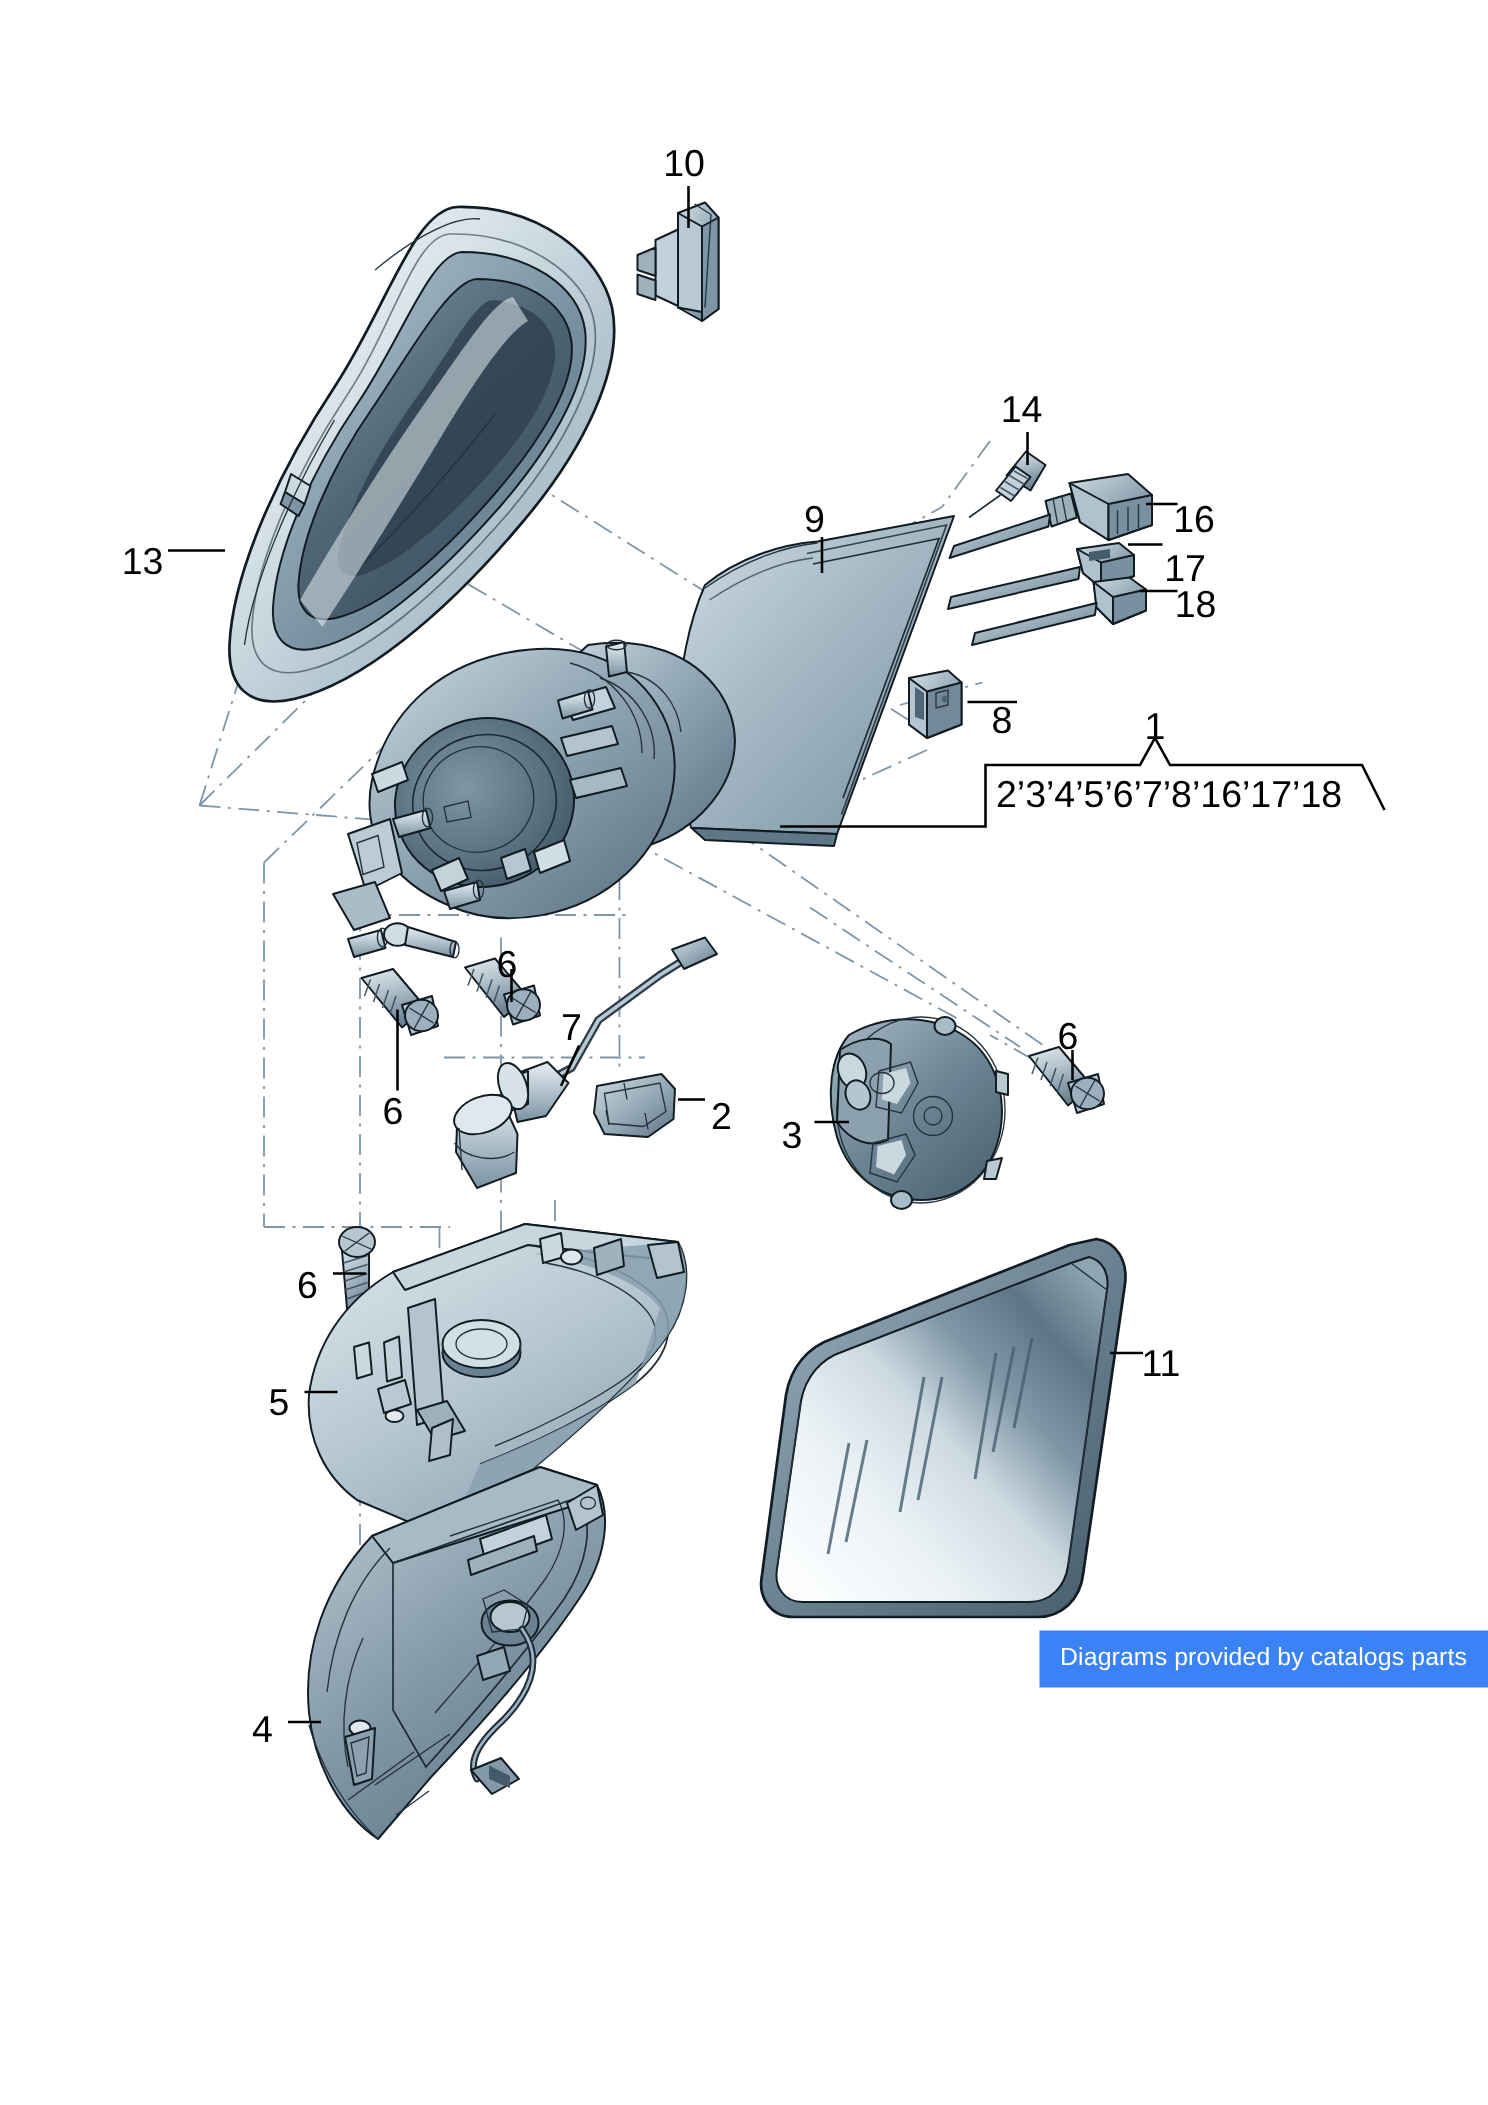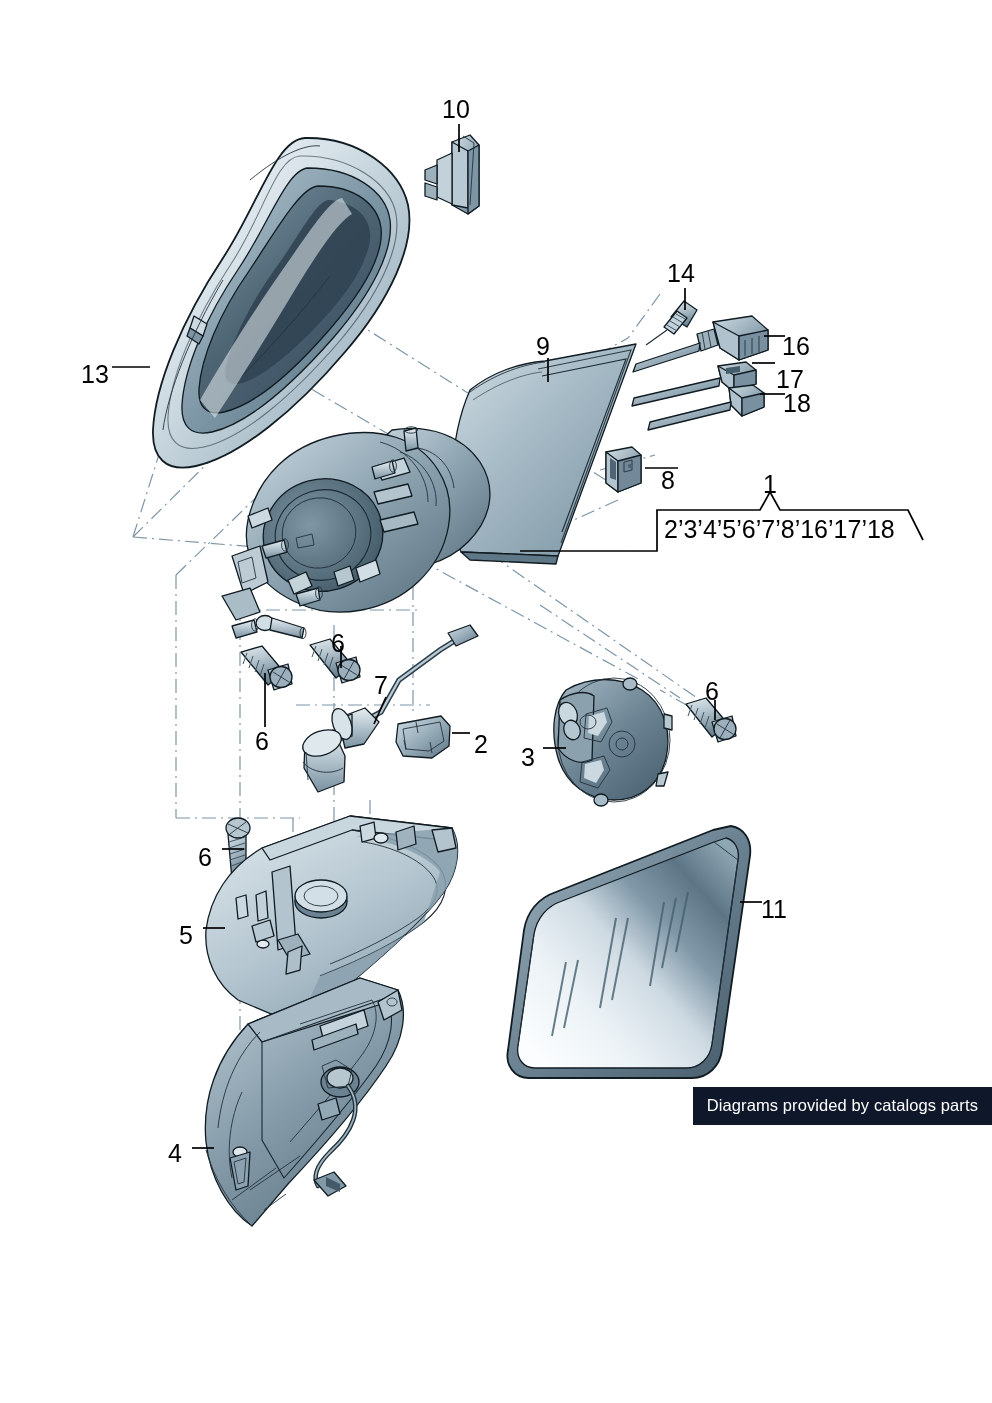--- a/index.html
+++ b/index.html
@@ -23,21 +23,21 @@
   .lead{stroke:#000000;stroke-width:1.7;fill:none;stroke-linecap:butt;}
   .bracketline{stroke:#000000;stroke-width:1.7;fill:none;stroke-linejoin:miter;}
   .axis{stroke:#7e96a8;stroke-width:1.2;fill:none;
         stroke-dasharray:14 5 2 5;stroke-linecap:butt;}
   .thin{stroke:#1c2a33;stroke-width:1.1;fill:none;}
   .thin2{stroke:#24323c;stroke-width:0.9;fill:none;}
   .outl{stroke:#101b22;stroke-width:1.8;stroke-linejoin:round;stroke-linecap:round;}
   .outlm{stroke:#101b22;stroke-width:1.3;stroke-linejoin:round;stroke-linecap:round;}
   .watermark{
     position:absolute;right:0;bottom:0;
-    background:#0f172a;color:#ffffff;
+    background:#3b82f6;color:#ffffff;
     font-family:"Liberation Sans", sans-serif;
     font-size:16.5px;
     padding:9px 14px 10px 14px;
     letter-spacing:.1px;
     white-space:nowrap;
   }
 </style>
 </head>
 <body>
 

